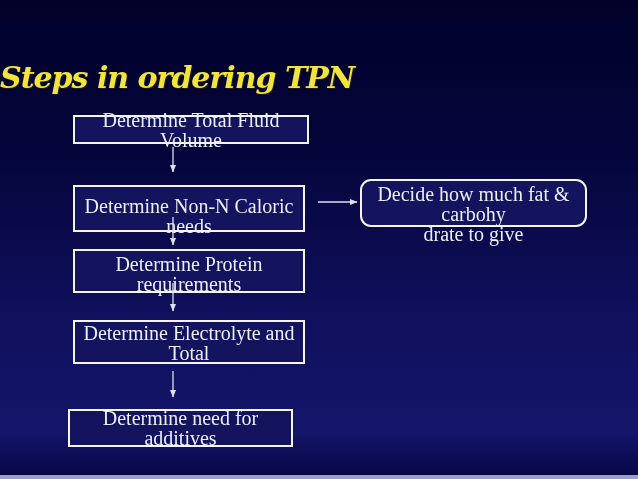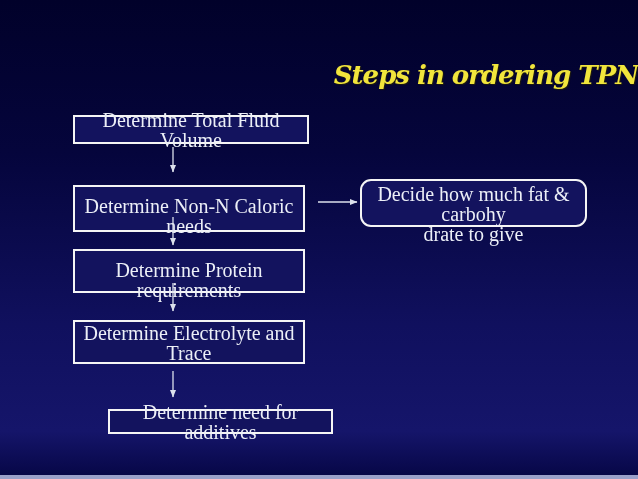--- a/index.html
+++ b/index.html
@@ -28,46 +28,46 @@
       var(--background-top) 0%,
       var(--background-mid) 32%,
       var(--background-low) 68%,
       var(--background-bottom) 90%,
       var(--background-edge) 99%);
     overflow: hidden;
   }
   .title {
     position: absolute;
     top: 60px; left: 0; width: 100%;
-    text-align: right;
+    text-align: left;
     font-family: "DejaVu Serif", serif;
     font-style: italic;
     font-weight: bold;
-    font-size: 26px;
+    font-size: 30px;
     letter-spacing: -1px;
     color: var(--title);
     text-shadow: 1px 1px 1px rgba(40,35,0,0.75);
   }
   .box {
     position: absolute;
     background: var(--box-fill);
     border: 2px solid var(--box-border);
     color: var(--text);
     font-size: 20px;
     line-height: 20px;
     text-align: center;
   }
   .box .line { width: 100%; }
   .b1 { left: 73px;  top: 115px; width: 236px; height: 29px;
         display: flex; align-items: center; justify-content: center; }
   .b2 { left: 73px;  top: 185px; width: 232px; height: 47px; padding-top: 9px; }
-  .b3 { left: 73px;  top: 249px; width: 232px; height: 44px; padding-top: 9px; }
+  .b3 { left: 73px;  top: 249px; width: 232px; height: 44px; padding-top: 3px; }
   .b4 { left: 73px;  top: 320px; width: 232px; height: 44px; padding-top: 1px; }
-  .b5 { left: 68px;  top: 409px; width: 225px; height: 25px;
-        display: flex; align-items: center; justify-content: center; margin-left: 40px; }
+  .b5 { left: 68px;  top: 409px; width: 225px; height: 38px;
+        display: flex; align-items: center; justify-content: center; }
   .side { left: 360px; top: 179px; width: 227px; height: 48px; padding-top: 3px; border-radius: 11px; }
   .arrows {
     position: absolute; inset: 0;
     width: 638px; height: 479px;
     pointer-events: none;
   }
   .arrows line { stroke: var(--arrow); stroke-width: 1.3px; }
   .arrows .ah-fill { fill: var(--arrow); }
   .edge-strip {
     position: absolute;
@@ -89,21 +89,21 @@
 
   <div class="box b2">
     <div class="line">Determine Non-N Caloric needs</div>
   </div>
 
   <div class="box b3">
     <div class="line">Determine Protein requirements</div>
   </div>
 
   <div class="box b4">
-    <div class="line">Determine Electrolyte and Trace</div>
+    <div class="line">Determine Electrolyte and Total</div>
   </div>
 
   <div class="box b5">
     <div class="line">Determine need for additives</div>
   </div>
 
   <div class="box side">
     <div class="line">Decide how much fat &amp; carbohy</div>
     <div class="line">drate to give</div>
   </div>

